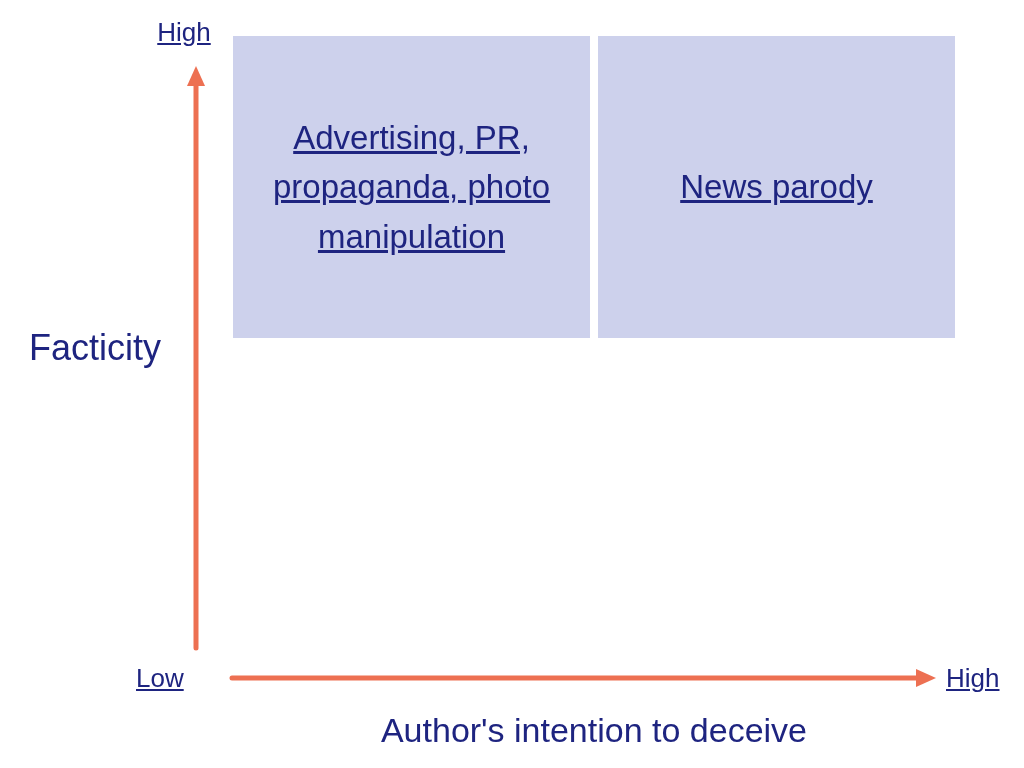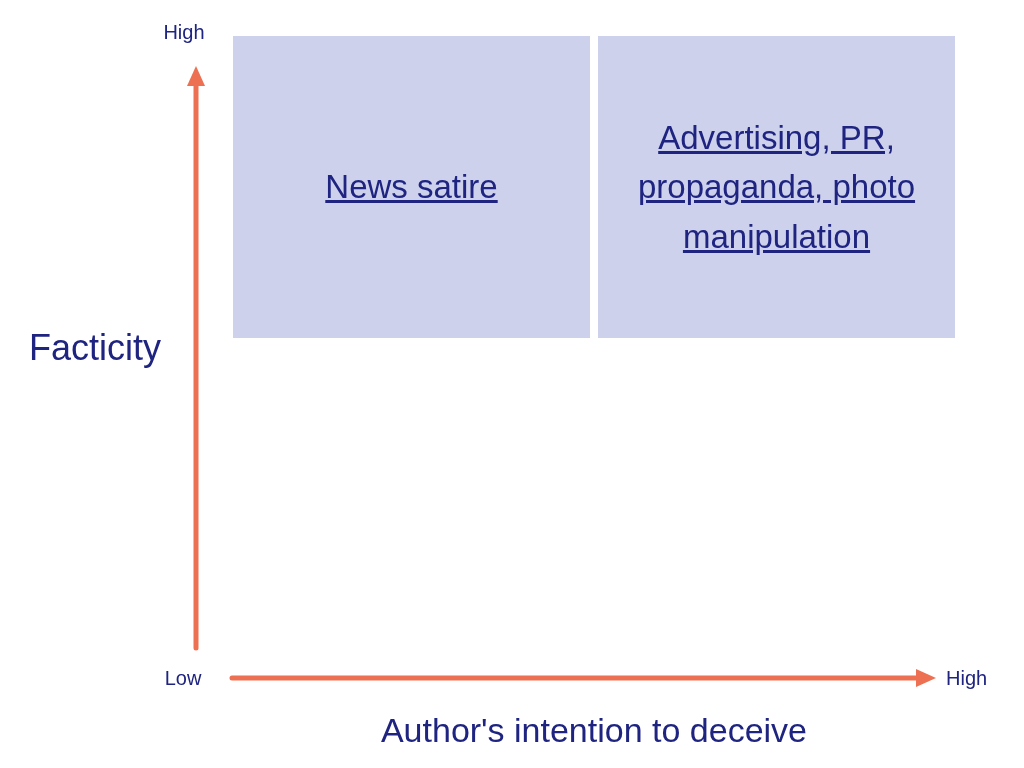--- a/index.html
+++ b/index.html
@@ -38,23 +38,23 @@
     font-size: 33px;
     line-height: 1.5;
     text-decoration: underline;
   }
   .quadrant .q-label { max-width: 310px; }
   .axis-label {
     position: absolute;
     color: var(--text);
     white-space: nowrap;
   }
-  .endpoint { font-size: 20px; line-height: 32px; }
+  .endpoint { font-size: 26px; line-height: 32px; text-decoration: underline; }
   #y-high { left: 153px; top: 16px; width: 62px; text-align: center; }
-  #x-low  { left: 148px; top: 662px; width: 70px; text-align: center; }
+  #x-low  { left: 136px; top: 662px; width: 70px; text-align: left; }
   #x-high { left: 946px; top: 662px; width: 70px; text-align: left; }
   #y-title {
     left: 22px; top: 326px; width: 146px;
     text-align: center;
     font-size: 36px; line-height: 43px;
   }
   #x-title {
     left: 233px; top: 710px; width: 722px;
     text-align: center;
     font-size: 34px; line-height: 41px;
@@ -79,24 +79,24 @@
       <polygon class="arrow-head" points="196,66 187,86 205,86"></polygon>
     </g>
     <g>
       <line class="arrow-line" x1="232" y1="678" x2="918" y2="678"></line>
       <polygon class="arrow-head" points="936,678 916,669 916,687"></polygon>
     </g>
   </svg>
 
   <div class="grid">
     <div class="quadrant">
-      <span class="q-label">News satire</span>
+      <span class="q-label">Advertising, PR, propaganda, photo manipulation</span>
     </div>
     <div class="quadrant">
-      <span class="q-label">Advertising, PR, propaganda, photo manipulation</span>
+      <span class="q-label">News parody</span>
     </div>
   </div>
 
   <div class="axis-label endpoint" id="y-high">High</div>
   <div class="axis-label endpoint" id="x-low">Low</div>
   <div class="axis-label endpoint" id="x-high">High</div>
 
   <div class="axis-label" id="y-title">Facticity</div>
   <div class="axis-label" id="x-title">Author's intention to deceive</div>
 

